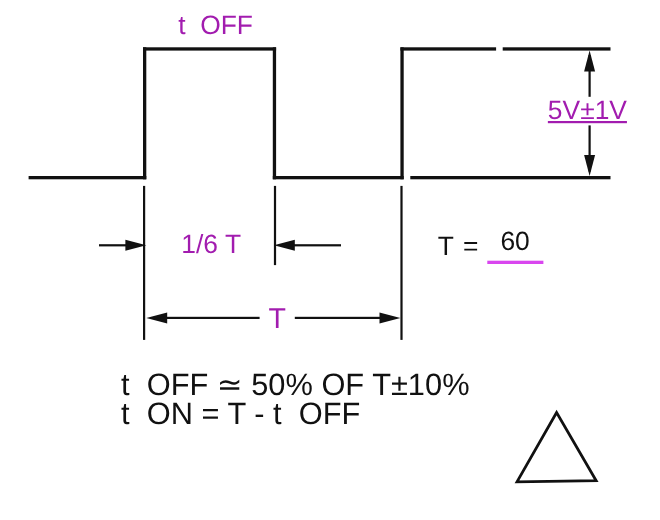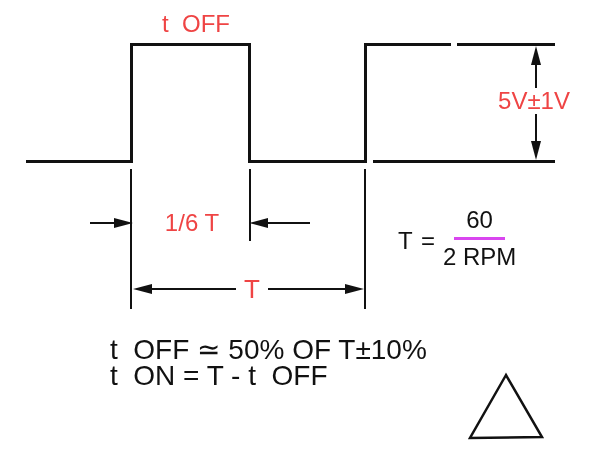--- a/index.html
+++ b/index.html
@@ -6,21 +6,21 @@
   .canvas {
     position: relative;
     width: 600px;
     height: 473px;
     background: #ffffff;
     font-family: "Liberation Sans", sans-serif;
     color: #111111;
     overflow: hidden;
   }
   .ln { position: absolute; background: #111111; }
-  .lbl { position: absolute; white-space: pre; color: #ef4444; line-height: 1.1; }
+  .lbl { position: absolute; white-space: pre; color: #a21caf; line-height: 1.1; }
   .ctr { transform: translateX(-50%); }
   .arrow { position: absolute; width: 0; height: 0; }
   .ar-right { border-top: 5px solid transparent; border-bottom: 5px solid transparent; border-left: 19px solid #111111; }
   .ar-left  { border-top: 5px solid transparent; border-bottom: 5px solid transparent; border-right: 19px solid #111111; }
   .ar-up    { border-left: 5px solid transparent; border-right: 5px solid transparent; border-bottom: 19px solid #111111; }
   .ar-down  { border-left: 5px solid transparent; border-right: 5px solid transparent; border-top: 19px solid #111111; }
   .f24 { font-size: 24px; }
   .f26 { font-size: 26px; }
   .voltage-lbl { background: #ffffff; padding: 0 3px; z-index: 5; }
   .period-lbl { background: #ffffff; padding: 0 2px; z-index: 5; }
@@ -63,29 +63,28 @@
   <div class="arrow ar-left" style="left:133px; top:284px;"></div>
   <div class="ln" style="left:146px; top:288px; width:90px; height:2px;"></div>
   <div class="ln" style="left:268px; top:288px; width:82px; height:2px;"></div>
   <div class="arrow ar-right" style="left:345px; top:284px;"></div>
 
   <div class="arrow ar-up" style="left:531px; top:46px;"></div>
   <div class="ln" style="left:535px; top:50px; width:2px; height:106px;"></div>
   <div class="arrow ar-down" style="left:531px; top:141px;"></div>
 
   <div class="lbl ctr f24" style="left:196px; top:11px;">t  OFF</div>
-  <div class="lbl ctr f24 voltage-lbl" style="left:534px; top:88px;">5V±1V</div>
+  <div class="lbl ctr f24 voltage-lbl" style="left:534px; top:88px;text-decoration:underline;">5V±1V</div>
   <div class="lbl ctr f24" style="left:192px; top:210px;">1/6 T</div>
   <div class="lbl ctr f26 period-lbl" style="left:252px; top:275px;">T</div>
 
   <div class="formula">
     <span class="lhs">T =</span>
     <span class="frac">
       <span class="num">60</span>
-      <span class="den">2 RPM</span>
     </span>
   </div>
 
   <div class="notes">
     <div class="note-line">t  OFF ≃ 50% OF T±10%</div>
     <div class="note-line">t  ON = T - t  OFF</div>
   </div>
 
 
   <div class="tri-wrap">

